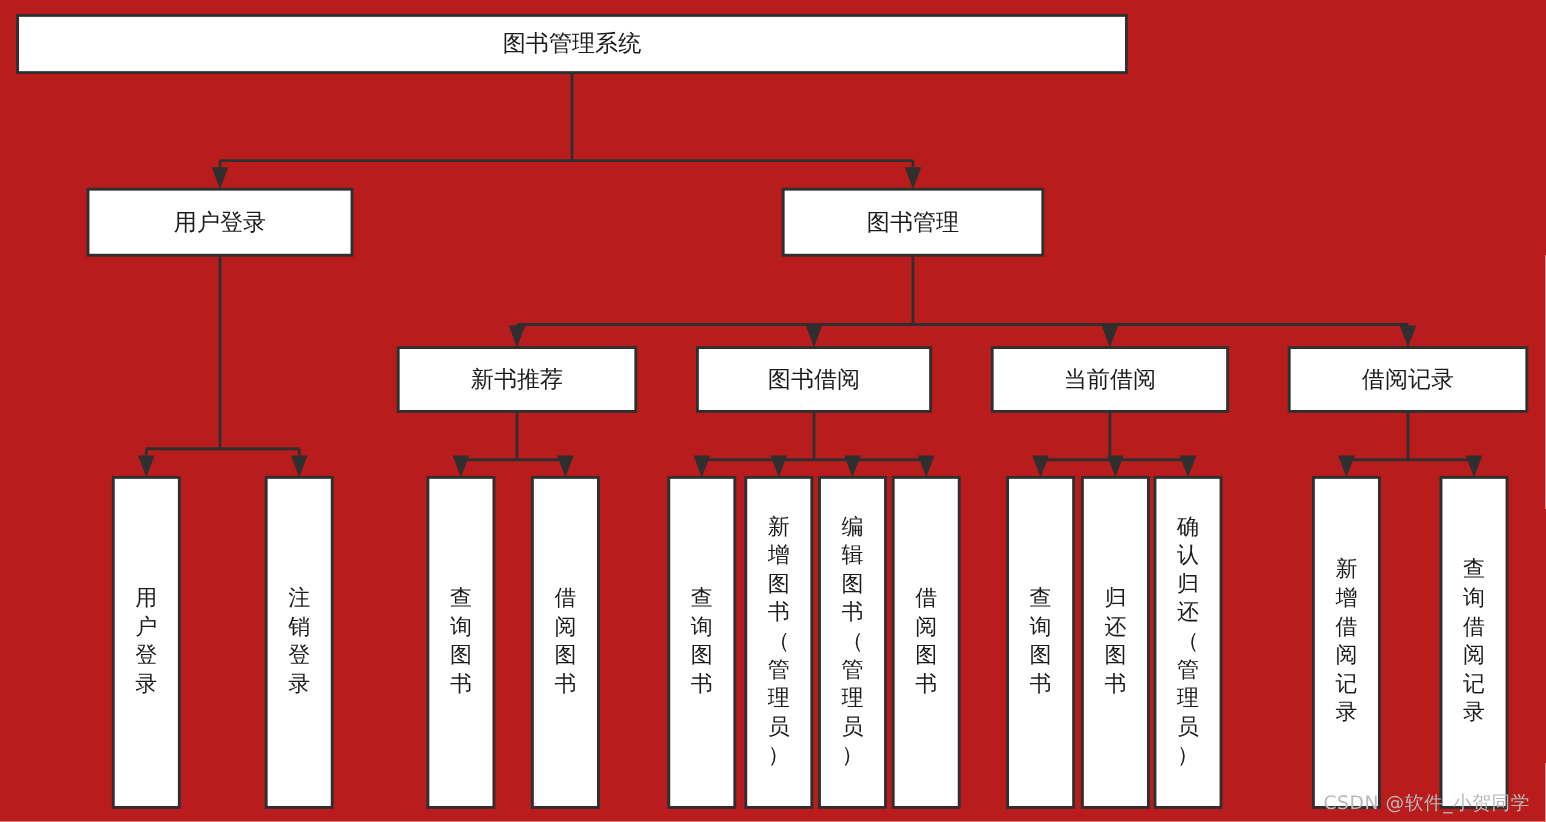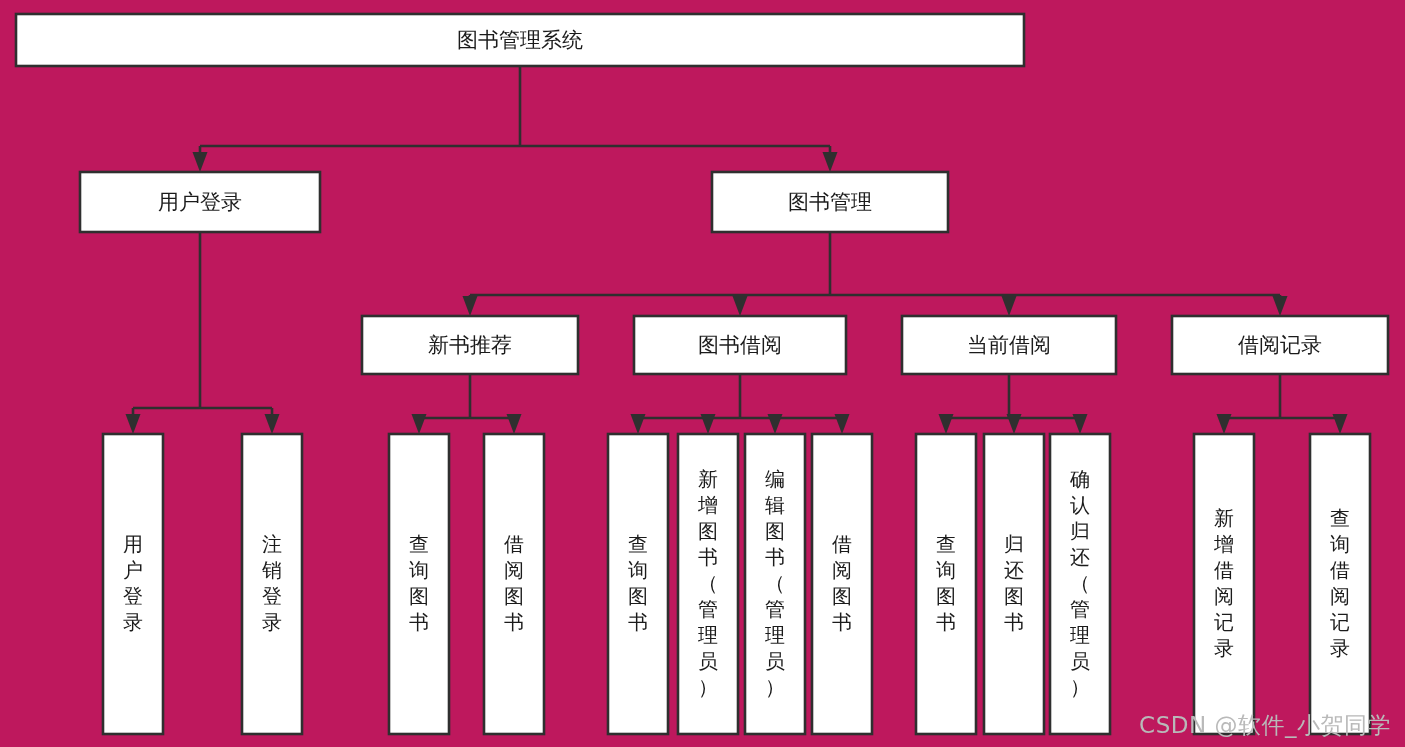--- a/index.html
+++ b/index.html
@@ -8,21 +8,21 @@
     padding: 0;
     background: #ffffff;
   }
   body {
     font-family: "Liberation Sans", "DejaVu Sans", sans-serif;
   }
   #diagram-root {
     position: relative;
     width: 1405px;
     height: 747px;
-    background: #be185d;
+    background: #b91c1c;
     overflow: hidden;
   }
   svg.flow {
     position: absolute;
     left: 0;
     top: 0;
     width: 1405px;
     height: 747px;
     display: block;
   }
@@ -49,21 +49,21 @@
     dominant-baseline: middle;
   }
   text.node-label.vertical-label {
     font-size: 20px;
   }
   .watermark {
     position: absolute;
     right: 14px;
     bottom: 6px;
     font-family: "DejaVu Sans", "Liberation Sans", sans-serif;
-    font-size: 23px;
+    font-size: 17px;
     color: #b9b9b9;
     letter-spacing: 0.5px;
     white-space: nowrap;
     user-select: none;
   }
 </style>
 </head>
 <body>
 
 <div id="diagram-root">

